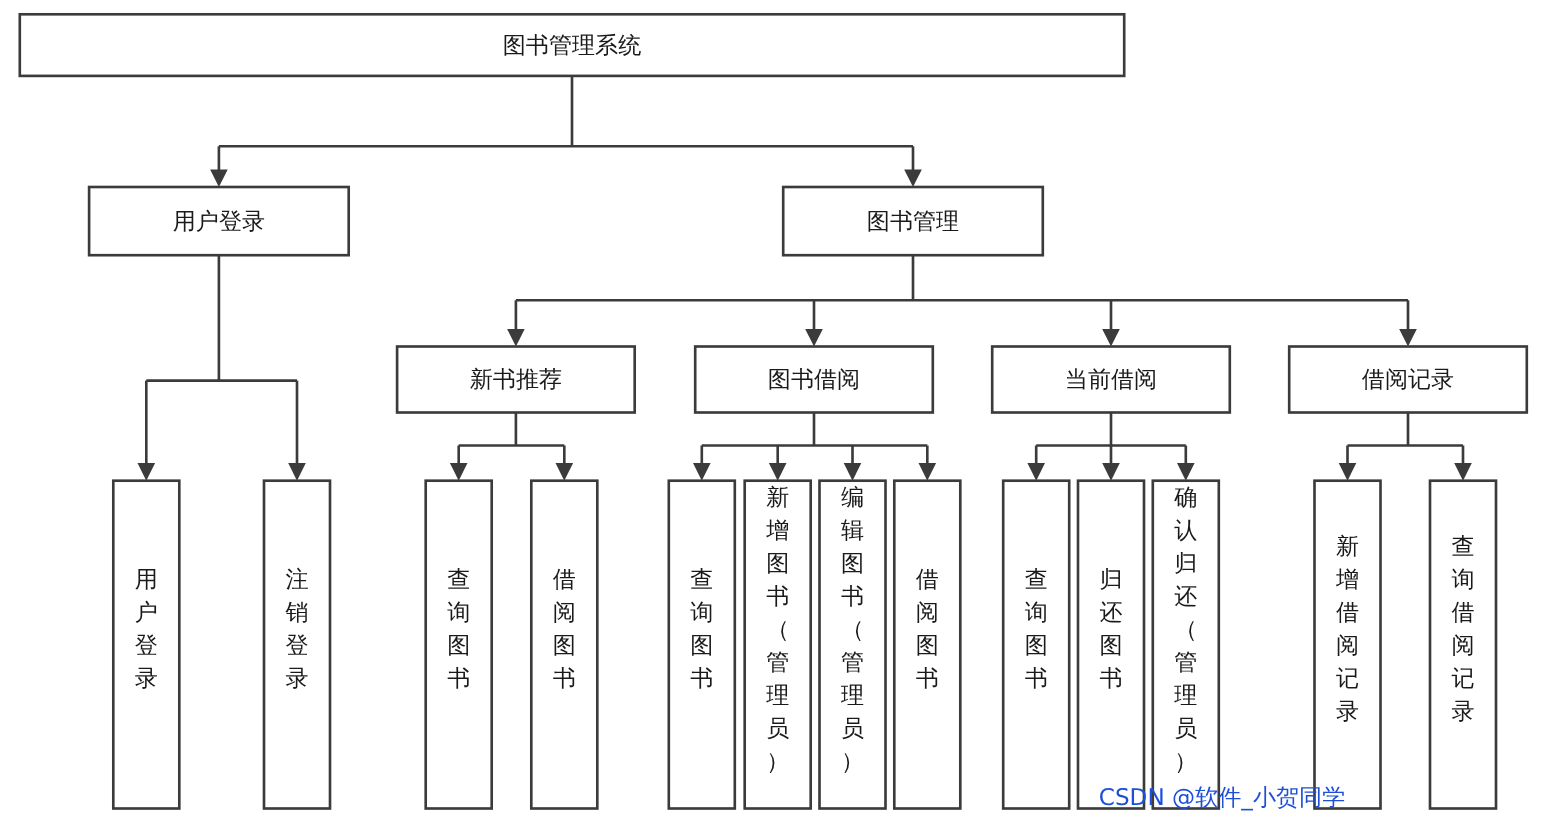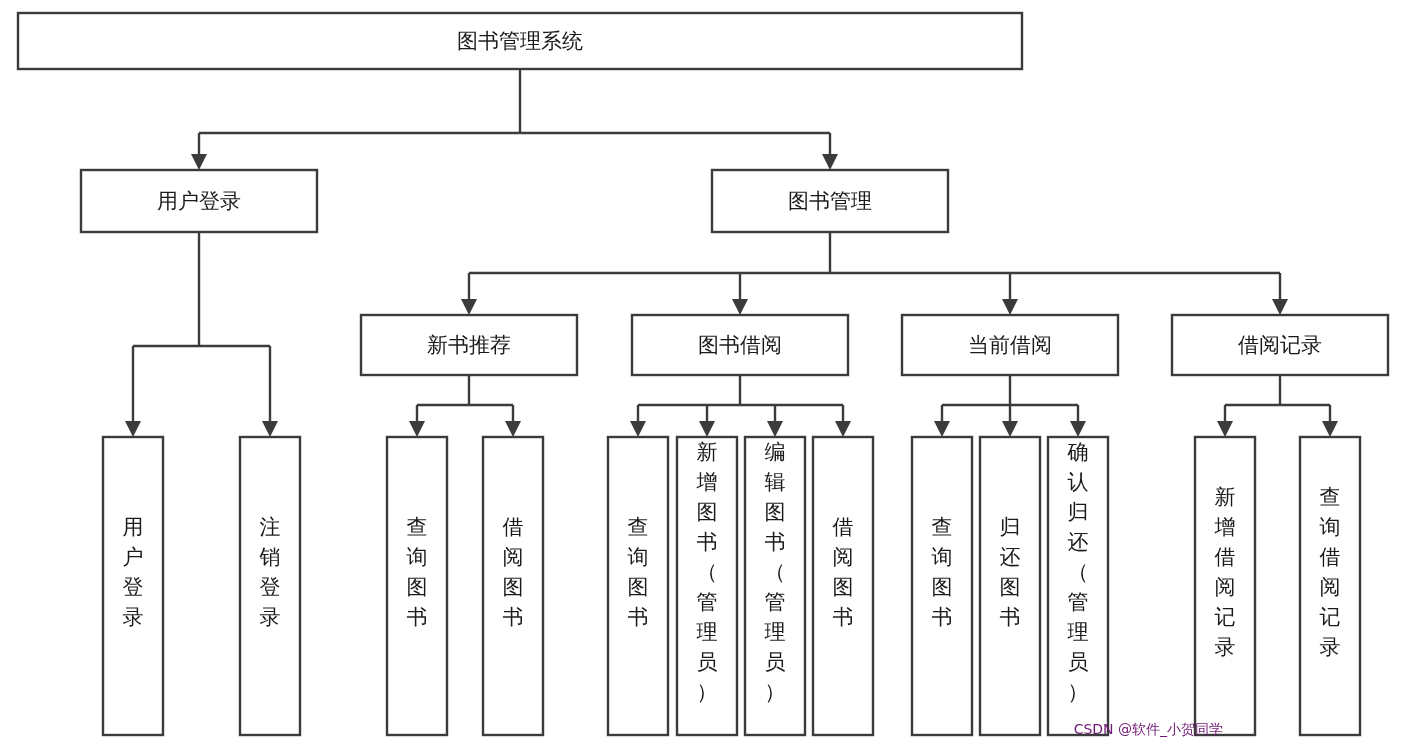--- a/index.html
+++ b/index.html
@@ -51,22 +51,22 @@
   }
   .arrow-head {
     fill: #3b3b3b;
     stroke: none;
   }
   .watermark {
     position: absolute;
     right: 12px;
     bottom: 8px;
     font-family: "DejaVu Sans", "Liberation Sans", sans-serif;
-    font-size: 14px;
-    color: #701a75;
+    font-size: 21px;
+    color: #1d4ed8;
     white-space: nowrap;
     user-select: none;
   }
 </style>
 </head>
 <body>
 
 <div id="diagram-root">
   <svg class="flow" viewBox="0 0 1405 747" xmlns="http://www.w3.org/2000/svg">
     <defs>

